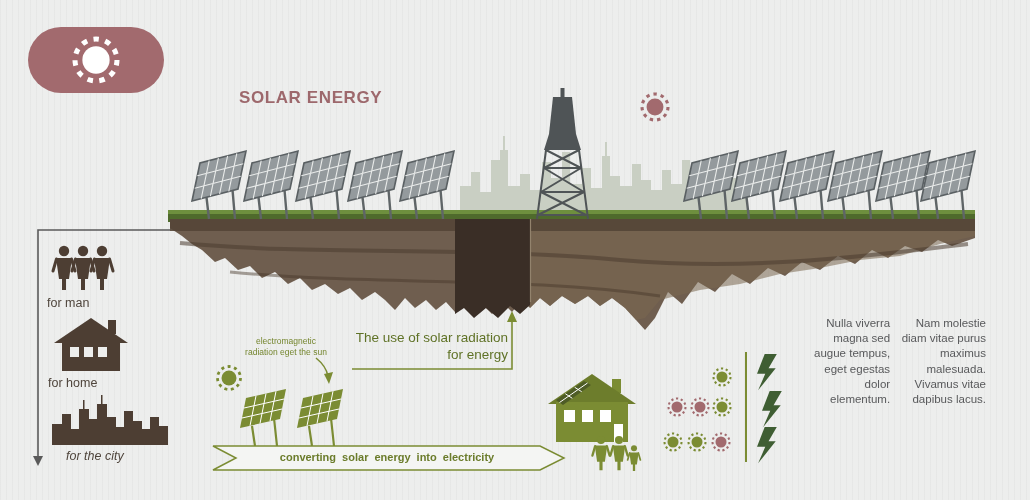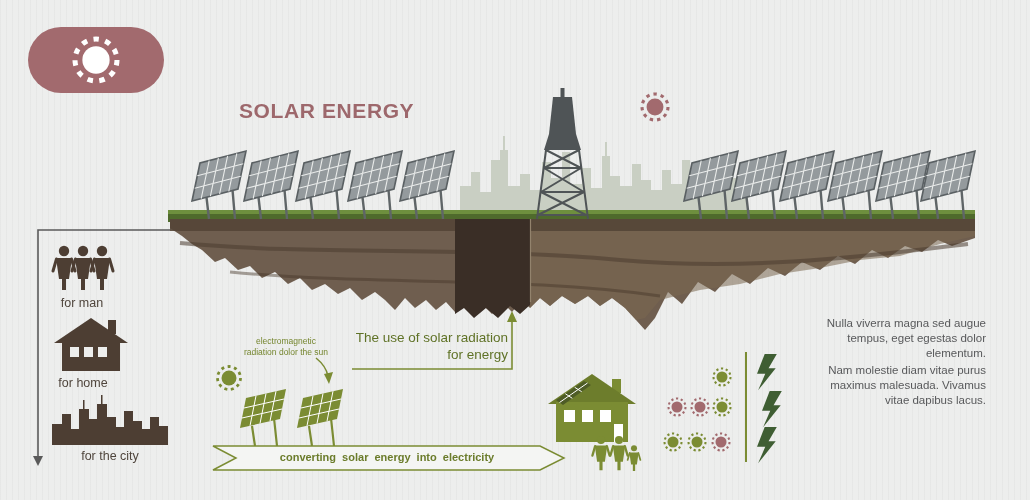--- a/index.html
+++ b/index.html
@@ -9,42 +9,42 @@
     background-image:repeating-linear-gradient(90deg, rgba(130,130,130,0.06) 0 1px, transparent 1px 6px);
     font-family:"Liberation Sans", sans-serif;
   }
   .scene{position:absolute;left:0;top:0;}
   .badge{
     position:absolute;left:28px;top:27px;width:136px;height:66px;
     background:#a26a6e;border-radius:33px;
     display:flex;align-items:center;justify-content:center;
   }
   .title{
-    position:absolute;left:239px;top:99px;
-    color:#9d686c;font-size:21px;font-weight:bold;letter-spacing:.6px;
+    position:absolute;left:239px;top:88px;
+    color:#9d686c;font-size:17px;font-weight:bold;letter-spacing:.6px;
   }
   .rad-label{
     position:absolute;left:240px;top:336px;width:92px;text-align:center;
     font-size:8.5px;line-height:1.3;color:#75862f;
   }
   .use-label{
     position:absolute;left:348px;top:330px;width:160px;text-align:right;
     font-size:13.5px;line-height:1.25;color:#5f7226;font-weight:500;
   }
   .banner-label{
     position:absolute;left:222px;top:451px;width:330px;text-align:center;
     font-size:11px;color:#6b7c2b;word-spacing:3px;font-weight:bold;
   }
-  .side-label{position:absolute;text-align:center;font-size:12.5px;color:#4f453c;}
+  .side-label{position:absolute;text-align:left;font-size:12.5px;color:#4f453c;}
   #lbl-man{left:47px;top:296px;width:70px;}
   #lbl-home{left:48px;top:376px;width:70px;}
-  #lbl-city{left:66px;top:449px;width:88px;}
+  #lbl-city{left:66px;top:449px;width:88px;font-style:italic;}
   .paragraphs{
     position:absolute;right:44px;top:316px;width:178px;
-    display:flex;flex-direction:column;gap:1px;
+    display:flex;flex-direction:row;gap:1px;
     text-align:right;font-size:11.5px;line-height:1.32;color:#58595b;
   }
 </style>
 </head>
 <body>
 
 <div class="canvas">
 
   <svg class="scene" width="1030" height="500" viewBox="0 0 1030 500">
     <defs>
@@ -238,21 +238,21 @@
   </svg>
 
   <div class="badge">
     <svg width="70" height="70" viewBox="-35 -35 70 70">
       <use href="#sunicon" transform="scale(2.1)" style="color:#ffffff"></use>
     </svg>
   </div>
 
   <div class="title">SOLAR ENERGY</div>
 
-  <div class="rad-label">electromagnetic radiation dolor the sun</div>
+  <div class="rad-label">electromagnetic radiation eget the sun</div>
   <div class="use-label">The use of solar radiation for energy</div>
   <div class="banner-label">converting solar energy into electricity</div>
 
   <div class="side-label" id="lbl-man">for man</div>
   <div class="side-label" id="lbl-home">for home</div>
   <div class="side-label" id="lbl-city">for the city</div>
 
   <div class="paragraphs">
     <div>Nulla viverra magna sed augue tempus, eget egestas dolor elementum.</div>
     <div>Nam molestie diam vitae purus maximus malesuada. Vivamus vitae dapibus lacus.</div>

